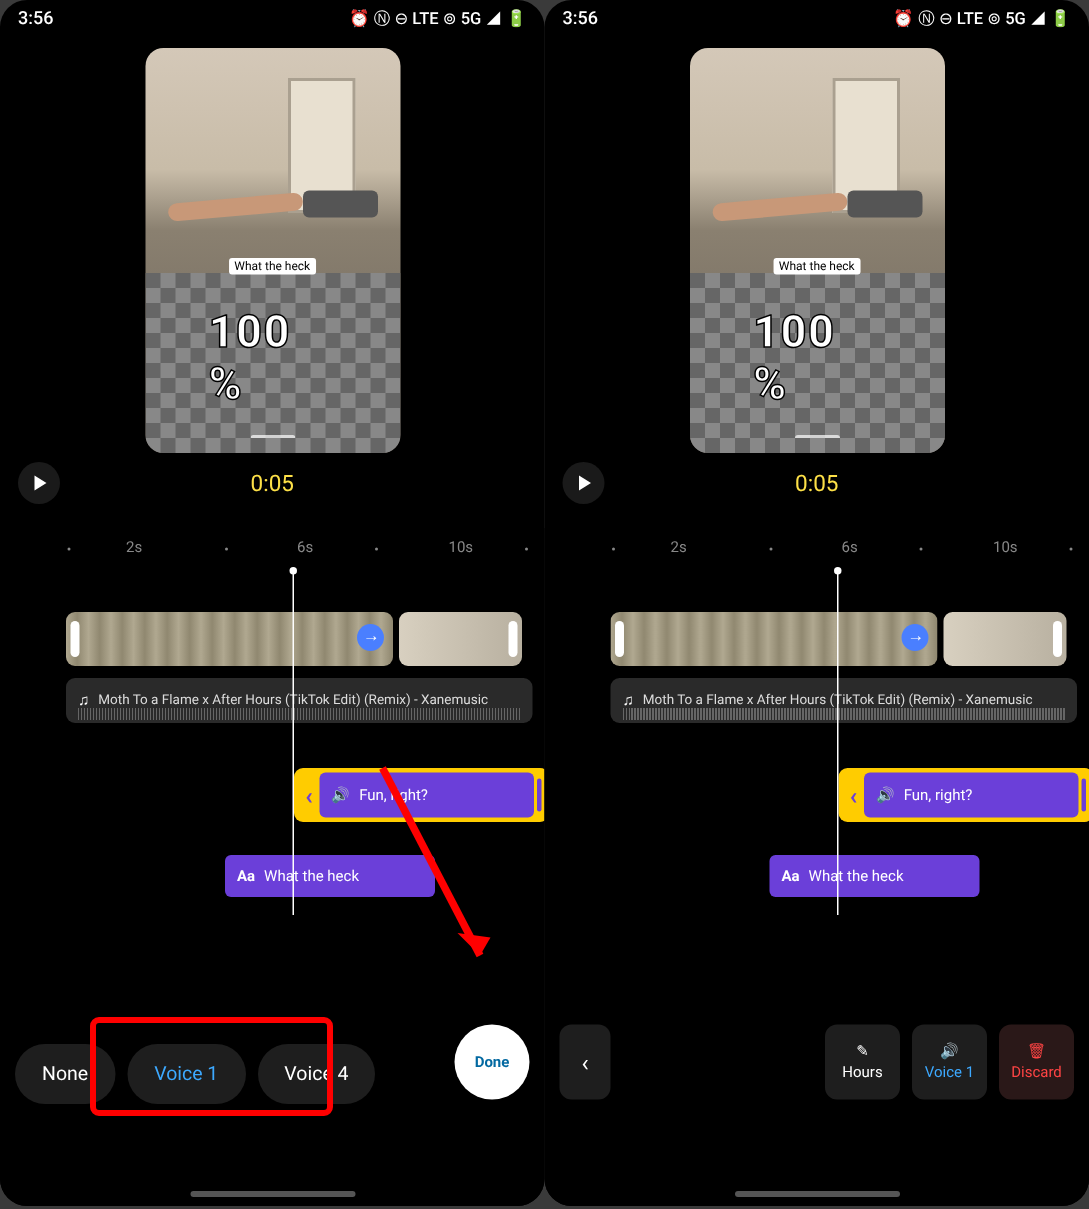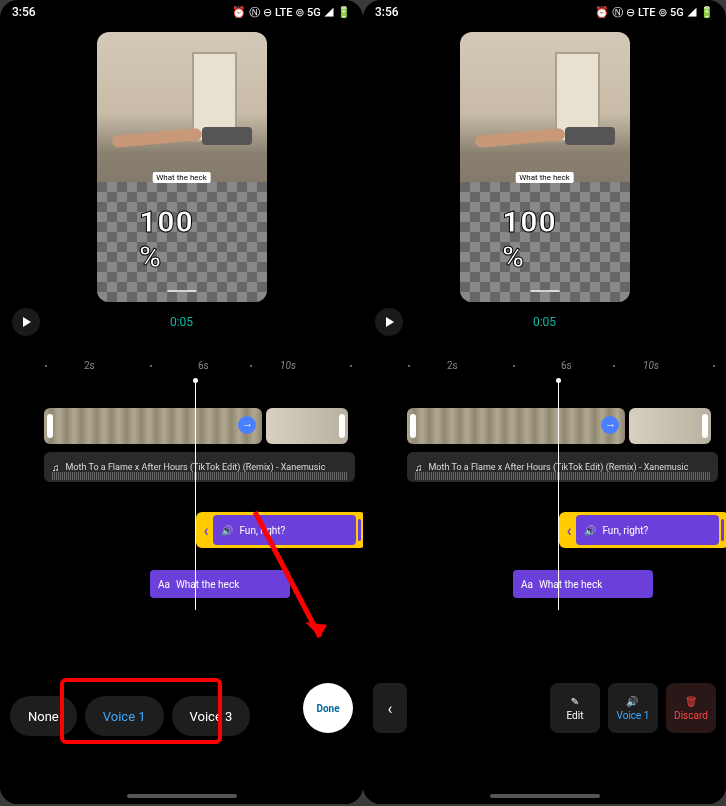--- a/index.html
+++ b/index.html
@@ -17,26 +17,26 @@
 .person::before { content:""; position:absolute; left:15px; top:5px; width:90px; height:12px; background:#c89878; border-radius:6px; transform:rotate(-5deg); }
 .person::after { content:""; position:absolute; right:15px; top:0; width:50px; height:18px; background:#555; border-radius:4px; }
 .carpet { position: absolute; bottom: 0; left: 0; right: 0; height: 120px; background: repeating-conic-gradient(#888 0 90deg, #666 90deg 180deg) 0 0/20px 20px; }
 .caption-overlay { position: absolute; top: 140px; left: 50%; transform: translateX(-50%); background: #fff; color: #000; font-size: 8px; padding: 1px 4px; border-radius: 2px; white-space: nowrap; }
 .percent-overlay { position: absolute; bottom: 28px; left: 50%; transform: translateX(-50%); color: #fff; font-size: 30px; font-weight: 800; -webkit-text-stroke: 1px #000; letter-spacing: 1px; }
 .swipe-hint { position:absolute; bottom:8px; left:50%; transform:translateX(-50%); width:30px; height:4px; border-top:2px solid #fff; border-radius:2px; opacity:0.7; }
 
 .play-row { position: absolute; bottom: 8px; left: 0; right: 0; display: flex; align-items: center; }
 .play-btn { width: 28px; height: 28px; border-radius: 50%; background: #1a1a1a; margin-left: 12px; display: flex; align-items: center; justify-content: center; }
 .play-btn::after { content: ""; border-left: 8px solid #fff; border-top: 5px solid transparent; border-bottom: 5px solid transparent; margin-left: 2px; }
-.timecode { color: #14b8a6; font-size: 12px; position: absolute; left: 50%; transform: translateX(-50%); }
+.timecode { color: #fde047; font-size: 15px; position: absolute; left: 50%; transform: translateX(-50%); }
 
 .timeline-area { position: absolute; top: 352px; left: 0; right: 0; bottom: 0; background: #000; }
 .ruler { height: 20px; position: relative; color: #888; font-size: 10px; margin-top: 6px; }
 .ruler span { position: absolute; top: 2px; }
-.ruler .t1 { left: 84px; } .ruler .t2 { left: 198px; } .ruler .t3 { left: 280px; font-style: italic; }
+.ruler .t1 { left: 84px; } .ruler .t2 { left: 198px; } .ruler .t3 { left: 299px; }
 .ruler .dot { width:2px; height:2px; background:#888; border-radius:50%; top:7px; }
 .ruler .d0 { left: 45px; } .ruler .d1 { left: 150px; } .ruler .d2 { left: 250px; } .ruler .d3 { left: 350px; }
 
 .playhead { position: absolute; top: 28px; left: 195px; width: 1px; height: 230px; background: #fff; z-index: 10; }
 .playhead::before { content:""; position:absolute; top:-2px; left:-2px; width:5px; height:5px; background:#fff; border-radius:50%; }
 
 .track { position: absolute; left: 44px; right: 8px; border-radius: 6px; }
 .video-track { top: 56px; height: 36px; display:flex; }
 .clip { height: 36px; background: linear-gradient(90deg,#b0a890,#908870,#b0a890,#908870,#b0a890); background-size: 30px 100%; border-radius: 6px; position: relative; }
 .clip1 { width: 218px; }
@@ -51,21 +51,21 @@
 .audio-track .title { color:#ddd; font-size:9px; white-space:nowrap; }
 .waveform { position:absolute; bottom:2px; left:8px; right:8px; height:8px; background: repeating-linear-gradient(90deg, #666 0 1px, transparent 1px 2px); }
 
 .voice-track { top: 160px; left: 196px; width: 170px; height: 36px; background: #ffcc00; border-radius: 6px; padding: 3px; display:flex; align-items:center; }
 .voice-inner { background: #6b3fd9; height: 100%; flex:1; border-radius: 4px; display:flex; align-items:center; padding:0 8px; gap:6px; color:#fff; font-size:10px; }
 .voice-track .chev { width:14px; color:#6b3fd9; text-align:center; font-weight:bold; }
 .voice-track .bar { width:3px; height:22px; background:#6b3fd9; border-radius:2px; margin:0 2px; }
 .speaker-icon { font-size:10px; }
 
 .text-track { top: 218px; left: 150px; width: 140px; height: 28px; background: #6b3fd9; border-radius: 4px; display:flex; align-items:center; padding:0 8px; gap:6px; color:#fff; font-size:10px; }
-.aa { font-weight:normal; font-size:10px; }
+.aa { font-weight:bold; font-size:10px; }
 
 .bottom-bar { position: absolute; bottom: 68px; left: 0; right: 0; height: 56px; display:flex; align-items:center; padding: 0 10px; gap: 8px; }
 .pill { background: #1e1e1e; color: #fff; border-radius: 22px; height: 40px; padding: 0 18px; display:flex; align-items:center; font-size: 13px; margin-top: 16px; }
 .pill.active { color: #3da9ff; }
 .done-btn { background: #fff; color: #0369a1; border-radius: 50%; width: 50px; height: 50px; display:flex; align-items:center; justify-content:center; font-size:10px; font-weight:700; margin-left:auto; }
 
 .highlight-box { position: absolute; bottom: 60px; left: 60px; width: 162px; height: 66px; border: 4px solid #ff0000; border-radius: 6px; pointer-events: none; z-index: 20; }
 .arrow-svg { position:absolute; top: 155px; left: 245px; width: 90px; height: 150px; z-index:15; pointer-events:none; }
 
 .square-btn { background:#1e1e1e; color:#fff; border-radius:8px; width:50px; height:50px; display:flex; flex-direction:column; align-items:center; justify-content:center; font-size:10px; gap:3px; }
@@ -143,21 +143,21 @@
     </div>
 
     <svg class="arrow-svg" viewBox="0 0 90 150">
       <path d="M 10 5 L 75 130" stroke="#ff0000" stroke-width="5" fill="none"></path>
       <path d="M 75 130 L 60 115 L 82 118 Z" fill="#ff0000"></path>
     </svg>
 
     <div class="bottom-bar">
       <div class="pill">None</div>
       <div class="pill active">Voice 1</div>
-      <div class="pill">Voice 3</div>
+      <div class="pill">Voice 4</div>
       <div class="done-btn">Done</div>
     </div>
     <div class="highlight-box"></div>
   </div>
   <div class="gesture-bar"></div>
 </div>
 
 <div class="screen">
   <div class="status-bar">
     <span>3:56</span>
@@ -219,21 +219,21 @@
     <div class="track text-track">
       <span class="aa">Aa</span>
       <span>What the heck</span>
     </div>
 
     <div class="bottom-bar">
       <div class="chev-btn">‹</div>
       <div class="spacer"></div>
       <div class="square-btn">
         <span>✎</span>
-        <span>Edit</span>
+        <span>Hours</span>
       </div>
       <div class="square-btn blue">
         <span>🔊</span>
         <span>Voice 1</span>
       </div>
       <div class="square-btn red">
         <span>🗑</span>
         <span>Discard</span>
       </div>
     </div>

